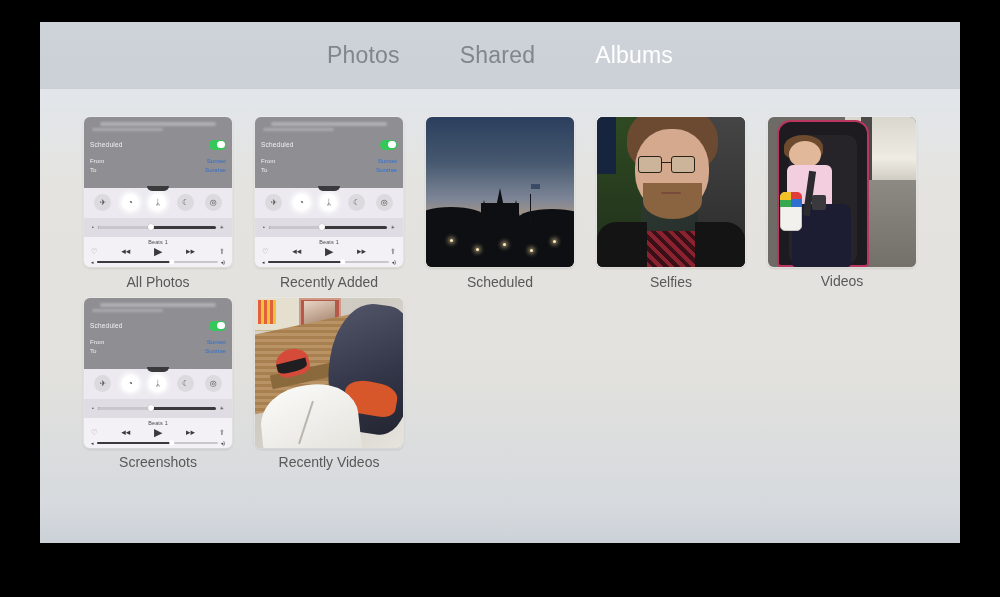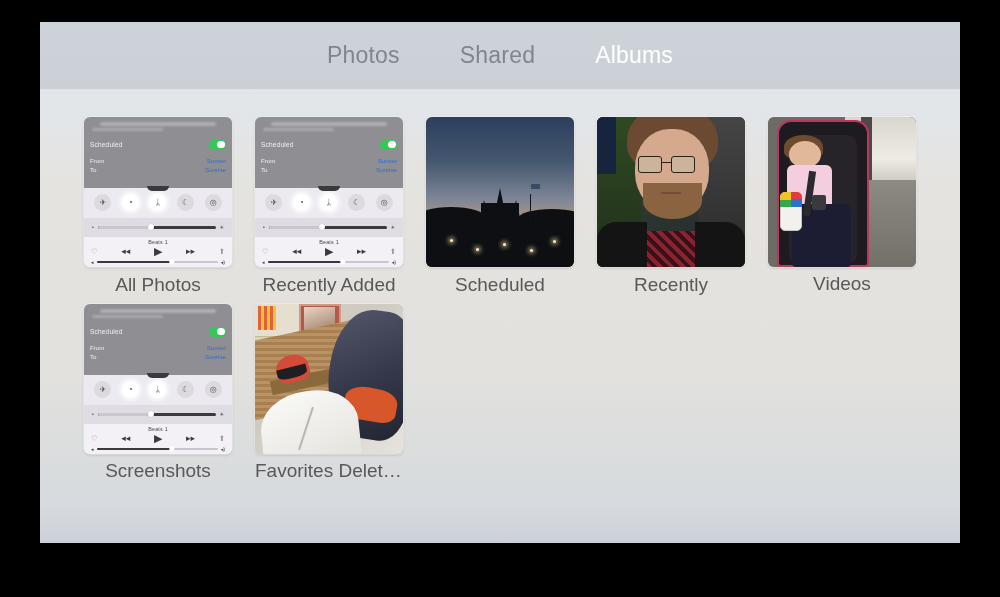--- a/index.html
+++ b/index.html
@@ -54,21 +54,21 @@
     position: relative;
     width: 148px; height: 150px;
     border-radius: 6px;
     overflow: hidden;
     box-shadow: 0 0 0 1px rgba(255,255,255,.35), 0 1px 3px rgba(0,0,0,.18);
     background: #bdbdbd;
   }
   .album-label {
     margin-top: 7px;
     text-align: center;
-    font-size: 19px;
+    font-size: 14px;
     color: #585858;
     white-space: nowrap;
     overflow: hidden;
     text-overflow: ellipsis;
   }
   .row2 .album-label { margin-top: 6px; }
 
   
   .cc { width: 100%; height: 100%; background: #f1f1f3; position: relative;
         font-family: "Liberation Sans", sans-serif; }
@@ -457,21 +457,21 @@
             <div class="beard"></div>
               <div class="mouth"></div>
             <div class="glass-l"></div>
               <div class="glass-r"></div>
               <div class="bridge"></div>
             <div class="shirt"></div>
               <div class="jacket-l"></div>
               <div class="jacket-r"></div>
           </div>
         </div>
-        <div class="album-label">Recently</div>
+        <div class="album-label">Selfies</div>
       </div>
 
 
       <div class="album row2">
         <div class="thumb">
           <div class="photo p-video">
             <div class="window"></div>
               <div class="pillar"></div>
               <div class="door"></div>
             <div class="seat"></div>
@@ -561,18 +561,18 @@
             <div class="mat"></div>
               <div class="edge"></div>
             <div class="boot"></div>
               <div class="sole"></div>
             <div class="shoe2"></div>
               <div class="shoe2b"></div>
             <div class="cloth"></div>
               <div class="seam"></div>
           </div>
         </div>
-        <div class="album-label">Favorites Deleted</div>
+        <div class="album-label">Recently Videos</div>
       </div>
 
     </div>
   </div>
 </div>
 
 </body></html>

